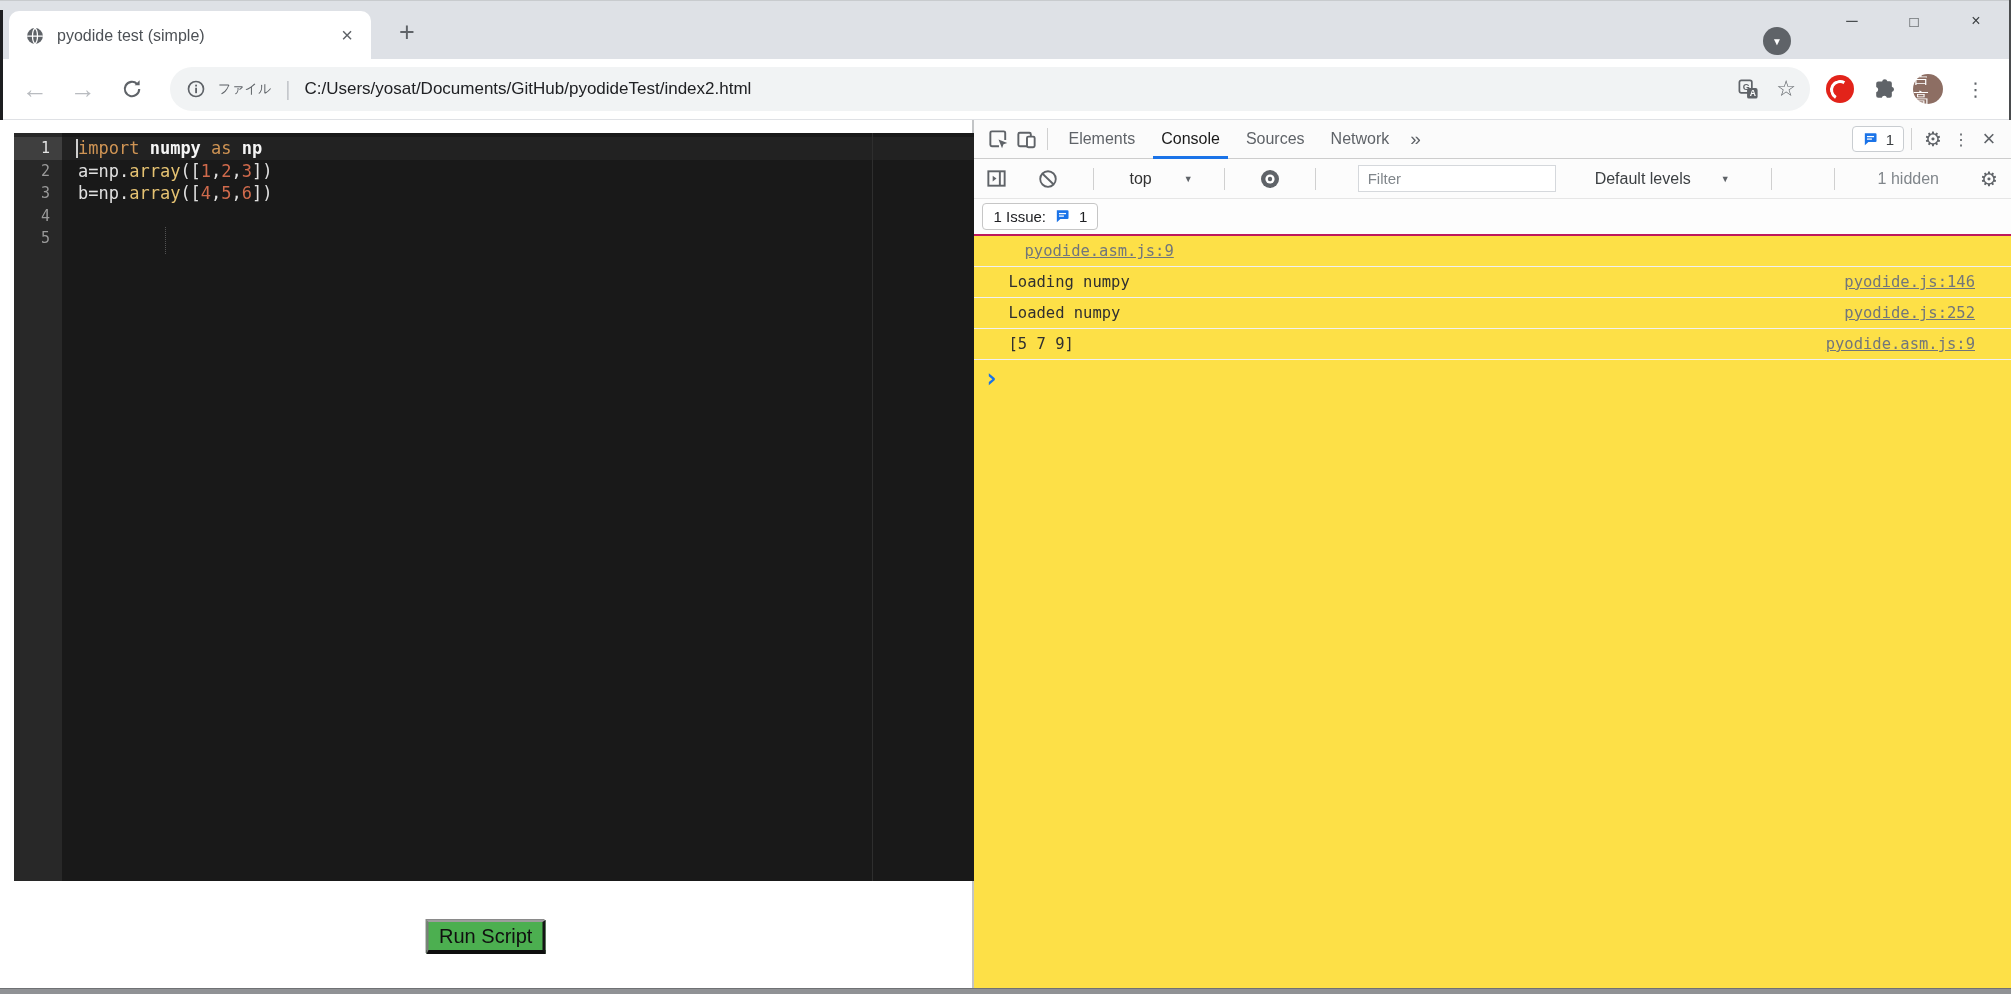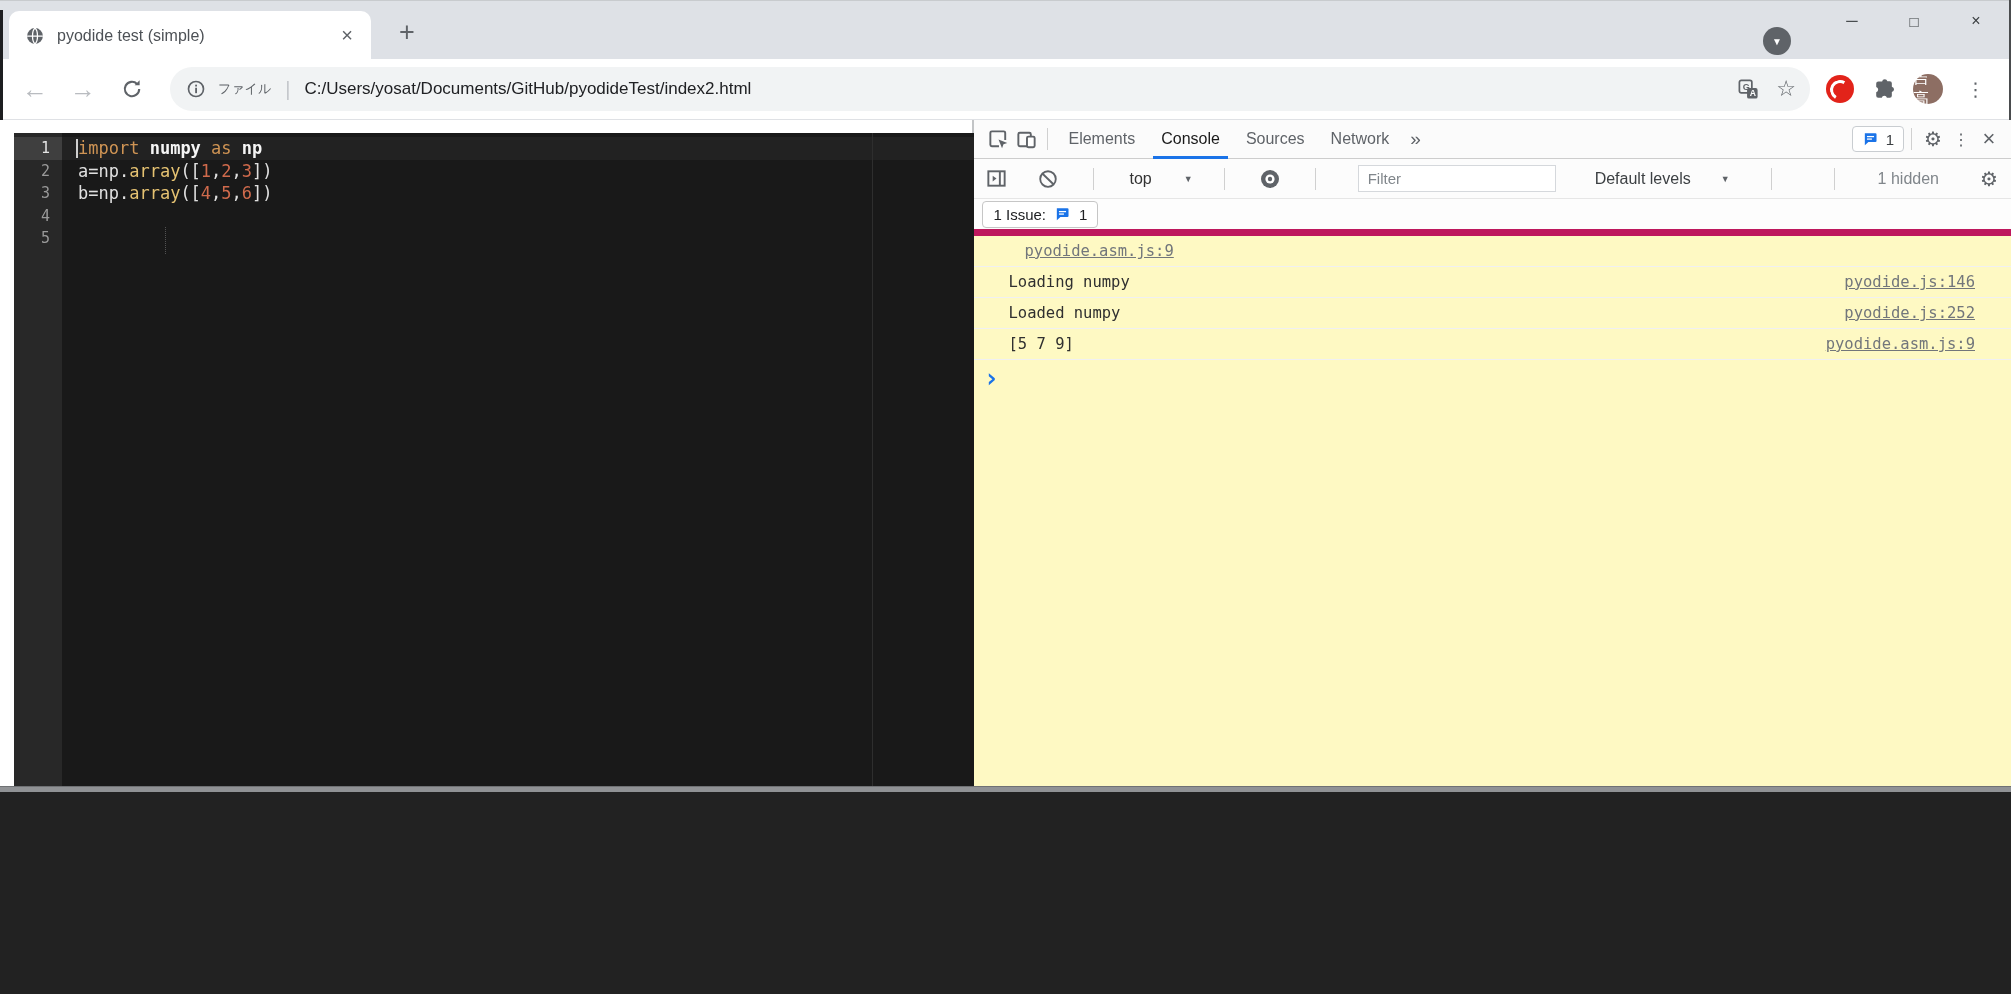--- a/index.html
+++ b/index.html
@@ -1,17 +1,17 @@
 <!DOCTYPE html>
 <html><head>
 <meta charset="utf-8">
 <style>
   html,body{margin:0;padding:0;background:#222;}
   *{box-sizing:border-box;}
-  .window{position:relative;width:2011px;height:792px;background:#fff;overflow:hidden;
+  .window{position:relative;width:2011px;height:994px;background:#fff;overflow:hidden;
           font-family:"Liberation Sans",sans-serif;padding-left:44px;-webkit-font-smoothing:antialiased;}
 
   
   .tabstrip{position:absolute;left:0;top:0;width:100%;height:59px;background:#dee1e6;border-top:1px solid #c8cbce;}
   .edge-left{position:absolute;left:0;top:10px;width:3px;height:110px;background:#1d1e20;z-index:40;}
   .edge-right{position:absolute;right:0;top:0;width:2px;height:120px;background:#4a4c4e;z-index:40;}
   .tab{position:absolute;left:9px;top:10px;width:362px;height:49px;background:#fff;border-radius:10px 10px 0 0;
        display:flex;align-items:center;padding:0 14px 0 16px;}
   .tab-title{flex:1;font-size:16px;color:#4d5156;white-space:nowrap;overflow:hidden;margin-left:12px;}
   .tab-close{font-size:20px;color:#5f6368;padding:0 4px;cursor:pointer;}
@@ -39,21 +39,21 @@
   .tmicon{width:28px;height:28px;border-radius:50%;background:#e2231a;position:relative;overflow:hidden;}
   .tmicon::after{content:'';position:absolute;left:4px;top:5px;width:14px;height:14px;border-radius:50%;
                  border:3px solid transparent;border-top-color:#fff;border-left-color:#fff;transform:rotate(-15deg);}
   .avatar{width:30px;height:30px;border-radius:50%;background:#8d6e63;color:#fff;font-size:16px;display:flex;
           align-items:center;justify-content:center;letter-spacing:0;}
   .kebab{font-size:19px;color:#5f6368;padding:0 6px;}
 
   
   .content{position:absolute;left:0;top:120px;width:100%;height:868px;display:flex;}
   .page{width:1243px;position:relative;background:#fff;border-right:2px solid #c2c4c6;}
-  .devtools{flex:1;position:relative;background:#fef9c3;}
+  .devtools{flex:1;position:relative;background:#fde047;}
   .bottombar{position:absolute;left:0;bottom:0;width:100%;height:6px;background:#909295;border-top:1px solid #6f7174;z-index:50;}
 
   
   .editor{position:absolute;left:14px;top:13px;width:1218px;height:748px;background:#191919;
           font-family:"DejaVu Sans Mono","Liberation Mono",monospace;font-size:17px;}
   .gutter{position:absolute;left:0;top:0;width:48px;height:100%;background:#282828;padding-top:4px;}
   .gnum{height:22.5px;line-height:22.5px;text-align:right;padding-right:12px;color:#9a9a9a;font-size:15px;}
   .gnum.active{background:#3f3f3f;color:#e4e4e4;}
   .codearea{position:absolute;left:48px;top:4px;right:5px;}
   .cline{height:22.5px;line-height:22.5px;white-space:pre;padding-left:16px;color:#e8e8e8;}
@@ -91,21 +91,21 @@
 
   .dt-row2{height:40px;background:#fcfcfc;border-bottom:1px solid #e6e6e6;display:flex;align-items:center;padding:0 8px;gap:24px;}
   .ctx{font-size:16px;color:#333;margin:0 2px 0 4px;white-space:nowrap;}
   .caret-sm{font-size:9px;color:#5f6368;margin-left:6px;}
   .filter{width:198px;height:27px;border:1px solid #d5d8dc;background:#fff;font-size:15px;color:#202124;
           padding:0 9px;margin-left:11px;outline:none;font-family:"Liberation Sans",sans-serif;}
   .filter::placeholder{color:#80868b;}
   .lvl{font-size:16px;color:#3c4043;margin-left:15px;white-space:nowrap;}
   .hiddenlbl{font-size:16px;color:#80868b;margin:0 12px;white-space:nowrap;}
 
-  .dt-row3{height:37px;background:#fdfdfd;border-bottom:7px solid #be185d;display:flex;align-items:center;padding:0 8px;}
+  .dt-row3{height:37px;background:#fdfdfd;border-bottom:2px solid #be185d;display:flex;align-items:center;padding:0 8px;}
   .issue-pill{display:flex;align-items:center;gap:8px;border:1px solid #c6c6c6;border-radius:4px;height:27px;
               padding:0 10px;font-size:15px;color:#202124;background:#fff;}
 
   .console{font-family:"DejaVu Sans Mono","Liberation Mono",monospace;font-size:15.5px;color:#303030;}
   .crow{display:flex;align-items:flex-start;padding:5px 36px 4px 34px;border-bottom:1px solid #f0f0f2;line-height:21px;}
   .cmsg{flex:1;white-space:pre-wrap;word-break:break-all;}
   .csrc{margin-left:16px;color:#72767b;text-decoration:underline;white-space:nowrap;flex:none;}
   .clink{color:#5f6368;text-decoration:underline;cursor:pointer;}
   .prompt{padding:7px 0 0 9px;color:#1a73e8;font-size:26px;line-height:22px;font-weight:bold;}
 

